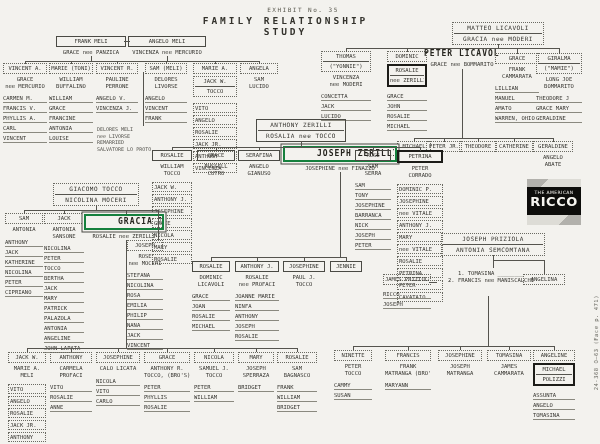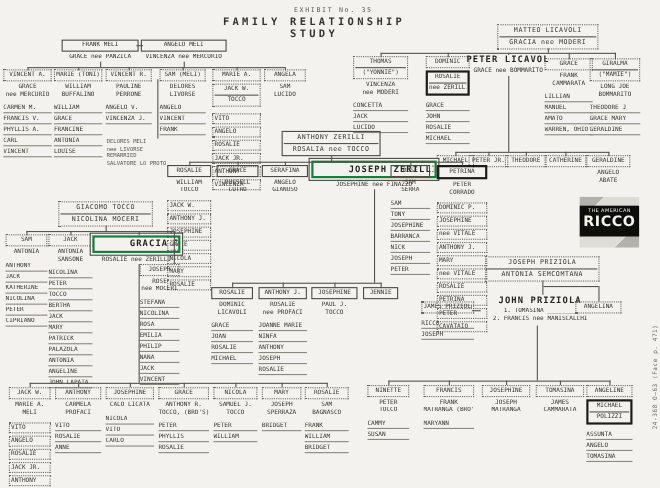--- a/index.html
+++ b/index.html
@@ -566,23 +566,20 @@
       </div>
     </div>
 
   <div class="node med" style="left:441px;top:233px;width:104px">
       <div class="hdr dotted">
         <div class="hline">JOSEPH PRIZIOLA</div>
         <div class="hline">ANTONIA SEMCOMTANA</div>
       </div>
     </div>
   <div class="node big" style="left:432px;top:268px;width:118px">
-      <div class="hdr plain">
-        <div class="hline">JOHN PRIZIOLA</div>
-      </div>
       <div class="sub">
         <div class="sline">1. TOMASINA ________</div>
         <div class="sline">2. FRANCIS nee MANISCALCHI</div>
       </div>
     </div>
   <div class="node" style="left:383px;top:274px;width:48px">
       <div class="hdr dotted">
         <div class="hline">JAMES PRIZIOLA</div>
       </div>
       <div class="list rule">

